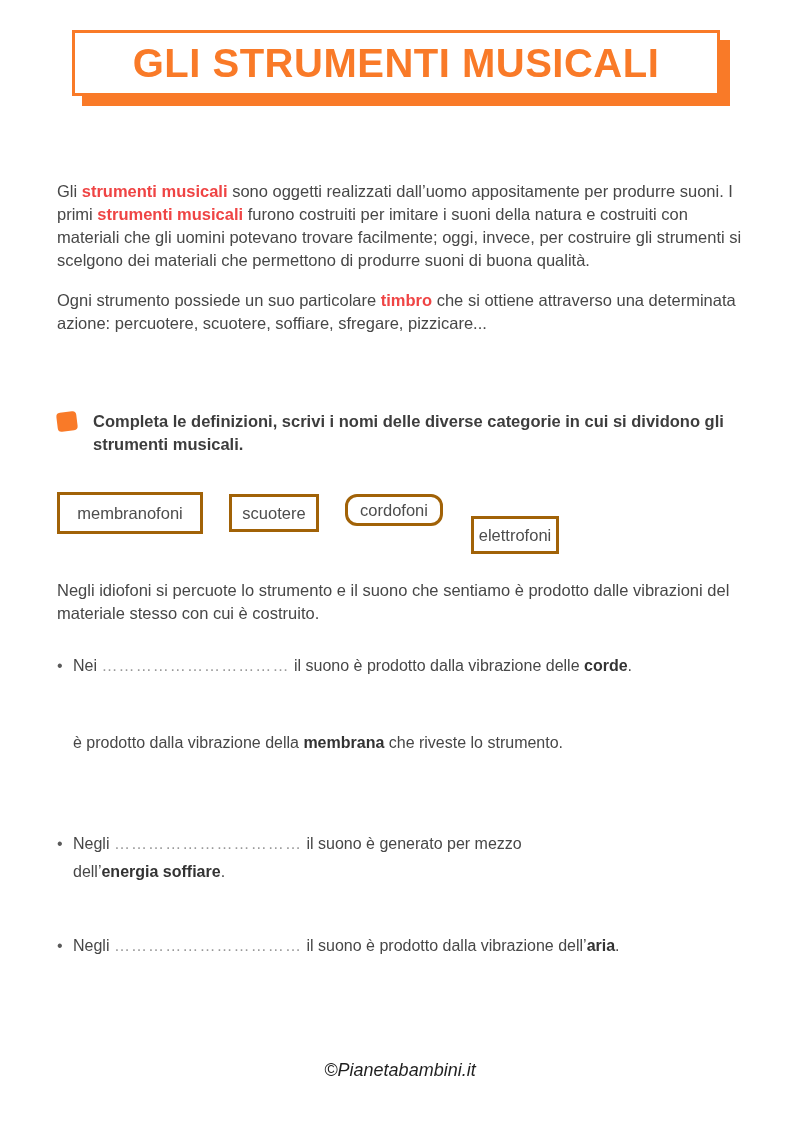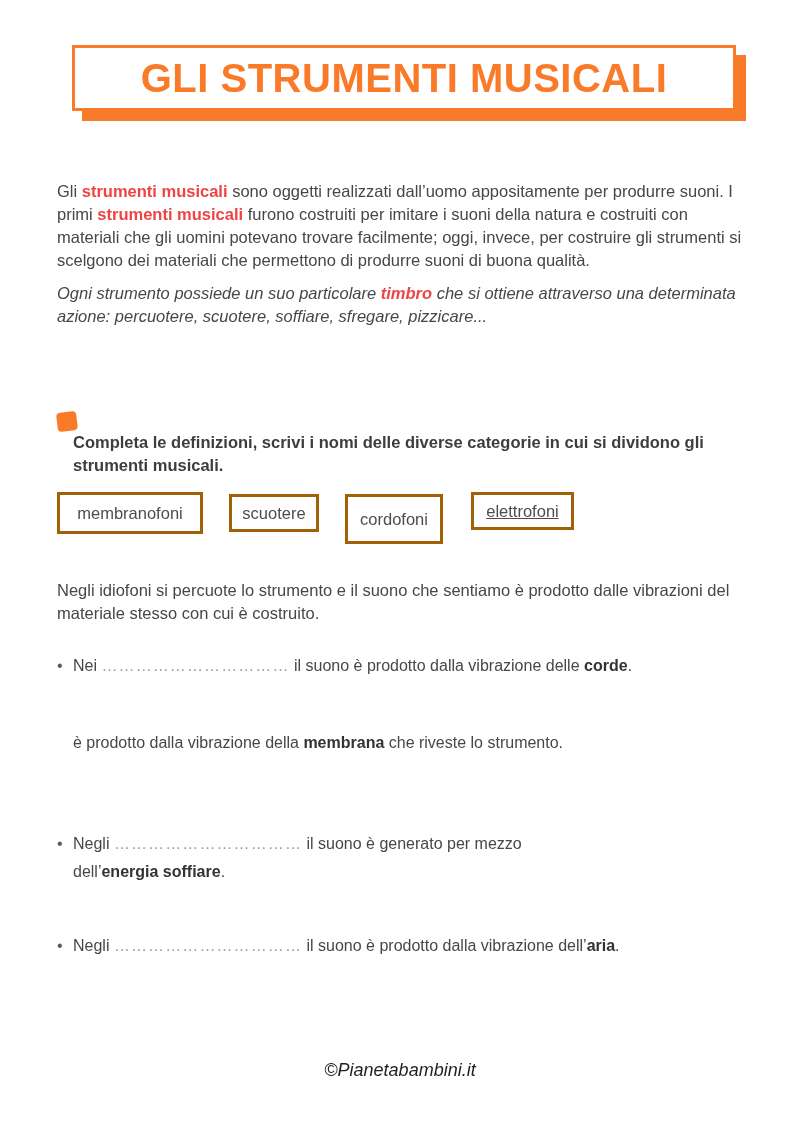--- a/index.html
+++ b/index.html
@@ -13,24 +13,23 @@
     font-family: "Liberation Sans", sans-serif;
     color: #474747;
     position: relative;
     overflow: hidden;
   }
 
   
   .title-wrap {
     position: absolute;
     left: 72px;
-    top: 45px;
+    top: 30px;
     width: 648px;
     height: 66px;
-    padding-left: 16px;
   }
   .title-shadow {
     position: absolute;
     left: 10px;
     top: 10px;
     width: 100%;
     height: 100%;
     background: #F97A28;
     box-sizing: border-box;
   }
@@ -61,32 +60,31 @@
     position: absolute;
     left: 57px;
     width: 690px;
     font-size: 16.5px;
     line-height: 23px;
     color: #474747;
   }
   .para b { font-weight: bold; color: #ef4444; }
 
   #para-intro { top: 163px; }
-  #para-timbro { top: 265px; font-style: italic; }
+  #para-timbro { top: 272px; }
   #para-idiofoni { top: 562px; }
 
   
   .instruction {
     position: absolute;
     left: 57px;
     top: 410px;
     width: 690px;
     display: flex;
     align-items: flex-start;
-    flex-direction: column;
   }
   .instr-marker {
     width: 20px;
     height: 19px;
     background: #F97A28;
     border-radius: 4px;
     transform: rotate(-7deg);
     flex: 0 0 auto;
     margin-top: 2px;
   }
@@ -107,22 +105,22 @@
     box-sizing: border-box;
     display: flex;
     align-items: center;
     justify-content: center;
     font-size: 16.5px;
     color: #4d4d4d;
     white-space: nowrap;
   }
   #wordbox-0 { left: 57px;  top: 492px; width: 146px; height: 42px; }
   #wordbox-1 { left: 229px; top: 494px; width: 90px;  height: 38px; }
-  #wordbox-2 { left: 345px; top: 494px; width: 98px;  height: 50px; }
-  #wordbox-3 { left: 471px; top: 492px; width: 103px; height: 38px; text-decoration: underline; }
+  #wordbox-2 { left: 345px; top: 494px; width: 98px;  height: 32px; border-radius: 12px; }
+  #wordbox-3 { left: 471px; top: 516px; width: 88px; height: 38px; }
 
   
   .bullet-item {
     position: absolute;
     left: 57px;
     width: 690px;
     font-size: 16px;
     line-height: 28px;
     color: #474747;
   }

